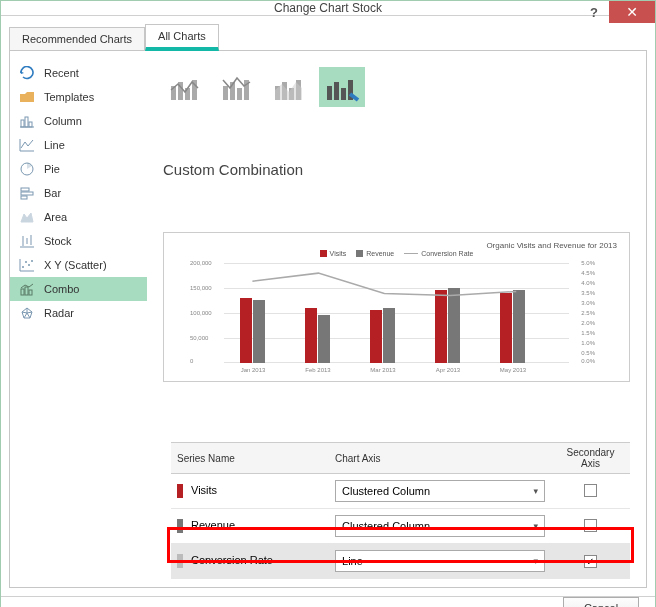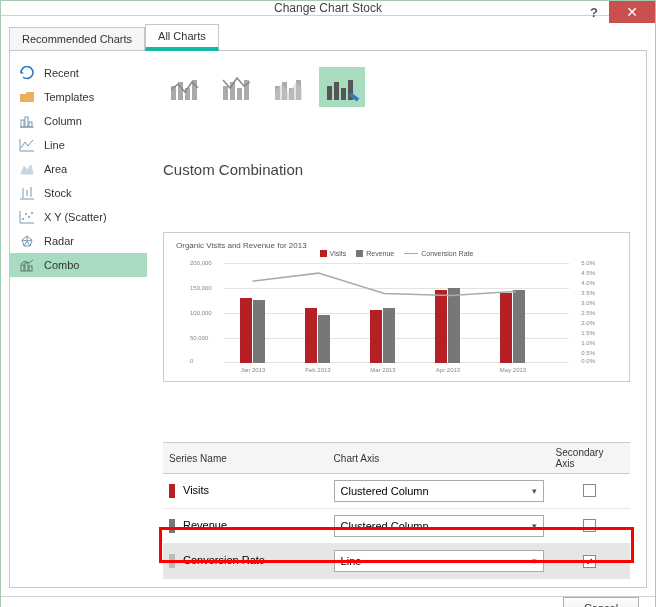--- a/index.html
+++ b/index.html
@@ -19,21 +19,21 @@
   .sidebar { width: 137px; padding: 10px 0 0 0; }
   .sidebar-item { display: flex; align-items: center; padding: 5px 8px; font-size: 11px; color: #333; gap: 8px; cursor: default; }
   .sidebar-item.selected { background: #a7dcc1; }
   .sidebar-icon { width: 18px; height: 14px; display: flex; align-items: center; justify-content: center; }
   .main { flex: 1; padding: 16px 16px 8px 16px; display: flex; flex-direction: column; gap: 36px; }
   .thumbs { display: flex; gap: 6px; margin-bottom: 18px; }
   .thumb { width: 46px; height: 40px; border: 1px solid transparent; display: flex; align-items: center; justify-content: center; }
   .thumb.selected { background: #a7dcc1; }
   .subtitle { font-size: 15px; color: #444; margin-bottom: 18px; }
   .preview { border: 1px solid #ccc; height: 150px; padding: 8px 12px; position: relative; margin-bottom: 24px; }
-  .preview-title { text-align: left; font-size: 8px; color: #555; margin-bottom: 0; }
+  .preview-title { text-align: right; font-size: 8px; color: #555; margin-bottom: 0; }
   .preview-legend { display: flex; gap: 10px; justify-content: center; font-size: 7px; color: #555; margin-bottom: 6px; align-items: center; }
   .lg { display: flex; align-items: center; gap: 3px; }
   .sw { width: 7px; height: 7px; display: inline-block; }
   .chart-body { position: relative; height: 100px; margin: 0 20px; }
   .ylabel { position: absolute; font-size: 6px; color: #888; }
   .xlabel { position: absolute; font-size: 6px; color: #888; bottom: -10px; transform: translateX(-50%); }
   .gridline { position: absolute; left: 28px; right: 28px; height: 1px; background: #e2e2e2; }
   .bar { position: absolute; width: 12px; bottom: 0; }
   .bar.visits { background: #b52025; }
   .bar.revenue { background: #777; }
@@ -42,21 +42,21 @@
   .series-table { width: 100%; border-collapse: collapse; font-size: 11px; }
   .series-table th { text-align: left; font-weight: normal; padding: 4px 6px; border-top: 1px solid #ccc; border-bottom: 1px solid #ccc; background: #f5f5f5; color: #333; font-size: 10px; }
   .series-table td { padding: 6px 6px; border-bottom: 1px solid #e6e6e6; vertical-align: middle; }
   .series-sw { width: 6px; height: 14px; display: inline-block; vertical-align: middle; margin-right: 8px; }
   .ctype { display: flex; align-items: center; border: 1px solid #aaa; background: #fff; width: 210px; height: 22px; padding: 0 6px; font-size: 11px; justify-content: space-between; }
   .ctype .chev { font-size: 9px; color: #555; }
   .chk { text-align: center; }
   .chkbox { width: 13px; height: 13px; border: 1px solid #888; display: inline-flex; align-items: center; justify-content: center; font-size: 10px; background: #fff; }
   .highlight-row td { background: #e6e6e6; }
   .red-outline { position: absolute; border: 3px solid #f00; pointer-events: none; }
-  .table-wrap { position: relative; }
+  .table-wrap { position: relative; margin-left: 8px; }
   .footer { height: 40px; display: flex; align-items: center; justify-content: flex-end; gap: 8px; padding-right: 16px; background: #fff; border-top: 1px solid #d0d0d0; }
   .btn { min-width: 76px; height: 22px; border: 1px solid #adadad; background: linear-gradient(#fdfdfd,#eee); font-size: 11px; display: flex; align-items: center; justify-content: center; color: #333; }
   .btn.default { border: 1px solid #6aa9d8; }
 </style>
 </head>
 <body>
 
 <div class="window">
   <div class="titlebar">
     <span class="titlebar-title">Change Chart Stock</span>
@@ -106,20 +106,39 @@
                 <polyline points="2,10 6,4 9,8 14,2" stroke="#7a97b0" fill="none"></polyline>
                 <line x1="1" y1="13" x2="1" y2="1" stroke="#7a97b0"></line>
                 <line x1="1" y1="13" x2="15" y2="13" stroke="#7a97b0"></line>
               </svg>
             </span>
             <span>Line</span>
           </div>
         <div class="sidebar-item">
             <span class="sidebar-icon">
               <svg width="16" height="14" viewBox="0 0 16 14">
+                <circle cx="8" cy="7" r="6" fill="none" stroke="#7a97b0"></circle>
+                <path d="M8 7 L8 1 A6 6 0 0 1 13 4 Z" fill="#7a97b0" opacity="0.3"></path>
+              </svg>
+            </span>
+            <span>Pie</span>
+          </div>
+        <div class="sidebar-item">
+            <span class="sidebar-icon">
+              <svg width="16" height="14" viewBox="0 0 16 14">
+                <rect x="2" y="2" width="8" height="3" fill="none" stroke="#7a97b0"></rect>
+                <rect x="2" y="6" width="12" height="3" fill="none" stroke="#7a97b0"></rect>
+                <rect x="2" y="10" width="6" height="3" fill="none" stroke="#7a97b0"></rect>
+              </svg>
+            </span>
+            <span>Bar</span>
+          </div>
+        <div class="sidebar-item">
+            <span class="sidebar-icon">
+              <svg width="16" height="14" viewBox="0 0 16 14">
                 <polygon points="2,12 5,4 8,8 12,3 14,12" fill="#7a97b0" opacity="0.4" stroke="#7a97b0"></polygon>
               </svg>
             </span>
             <span>Area</span>
           </div>
         <div class="sidebar-item">
             <span class="sidebar-icon">
               <svg width="16" height="14" viewBox="0 0 16 14">
                 <line x1="4" y1="2" x2="4" y2="12" stroke="#7a97b0"></line>
                 <line x1="8" y1="4" x2="8" y2="10" stroke="#7a97b0"></line>
@@ -135,43 +154,43 @@
                 <circle cx="4" cy="9" r="1" fill="#7a97b0"></circle>
                 <circle cx="7" cy="4" r="1" fill="#7a97b0"></circle>
                 <circle cx="10" cy="7" r="1" fill="#7a97b0"></circle>
                 <circle cx="13" cy="3" r="1" fill="#7a97b0"></circle>
                 <line x1="1" y1="13" x2="1" y2="1" stroke="#7a97b0"></line>
                 <line x1="1" y1="13" x2="15" y2="13" stroke="#7a97b0"></line>
               </svg>
             </span>
             <span>X Y (Scatter)</span>
           </div>
+        <div class="sidebar-item selected">
+            <span class="sidebar-icon">
+              <svg width="16" height="14" viewBox="0 0 16 14">
+                <rect x="2" y="7" width="3" height="6" fill="none" stroke="#5a7a66"></rect>
+                <rect x="6" y="5" width="3" height="8" fill="none" stroke="#5a7a66"></rect>
+                <rect x="10" y="8" width="3" height="5" fill="none" stroke="#5a7a66"></rect>
+                <polyline points="2,6 6,3 10,5 14,2" stroke="#5a7a66" fill="none"></polyline>
+              </svg>
+            </span>
+            <span>Combo</span>
+          </div>
         <div class="sidebar-item">
             <span class="sidebar-icon">
               <svg width="16" height="14" viewBox="0 0 16 14">
                 <polygon points="8,2 13,6 11,12 5,12 3,6" fill="none" stroke="#7a97b0"></polygon>
                 <line x1="8" y1="7" x2="8" y2="2" stroke="#7a97b0"></line>
                 <line x1="8" y1="7" x2="13" y2="6" stroke="#7a97b0"></line>
                 <line x1="8" y1="7" x2="11" y2="12" stroke="#7a97b0"></line>
                 <line x1="8" y1="7" x2="5" y2="12" stroke="#7a97b0"></line>
                 <line x1="8" y1="7" x2="3" y2="6" stroke="#7a97b0"></line>
               </svg>
             </span>
             <span>Radar</span>
-          </div>
-        <div class="sidebar-item selected">
-            <span class="sidebar-icon">
-              <svg width="16" height="14" viewBox="0 0 16 14">
-                <rect x="2" y="7" width="3" height="6" fill="none" stroke="#5a7a66"></rect>
-                <rect x="6" y="5" width="3" height="8" fill="none" stroke="#5a7a66"></rect>
-                <rect x="10" y="8" width="3" height="5" fill="none" stroke="#5a7a66"></rect>
-                <polyline points="2,6 6,3 10,5 14,2" stroke="#5a7a66" fill="none"></polyline>
-              </svg>
-            </span>
-            <span>Combo</span>
           </div>
       </div>
 
       <div class="main">
         <div class="thumbs">
           <div class="thumb">
               <svg width="36" height="30" viewBox="0 0 36 30">
                 <rect x="3" y="14" width="5" height="14" fill="#aaa"></rect>
                 <rect x="10" y="10" width="5" height="18" fill="#aaa"></rect>
                 <rect x="17" y="16" width="5" height="12" fill="#aaa"></rect>
@@ -268,21 +287,21 @@
             <span class="xlabel" style="left:317px">May 2013</span>
           </div>
         </div>
 
         <div class="table-wrap">
         <table class="series-table">
           <thead>
                 <tr>
             <th style="width:210px">Series Name</th>
             <th>Chart Axis</th>
-            <th style="width:90px;">Secondary Axis</th>
+            <th style="width:90px;text-align:center">Secondary Axis</th>
           </tr>
               </thead>
           <tbody>
             <tr>
               <td><span class="series-sw" style="background:#b52025"></span><span>Visits</span></td>
               <td>
                     <div class="ctype">
                       <span>Clustered Column</span>
                       <span class="chev">▾</span>
                     </div>

